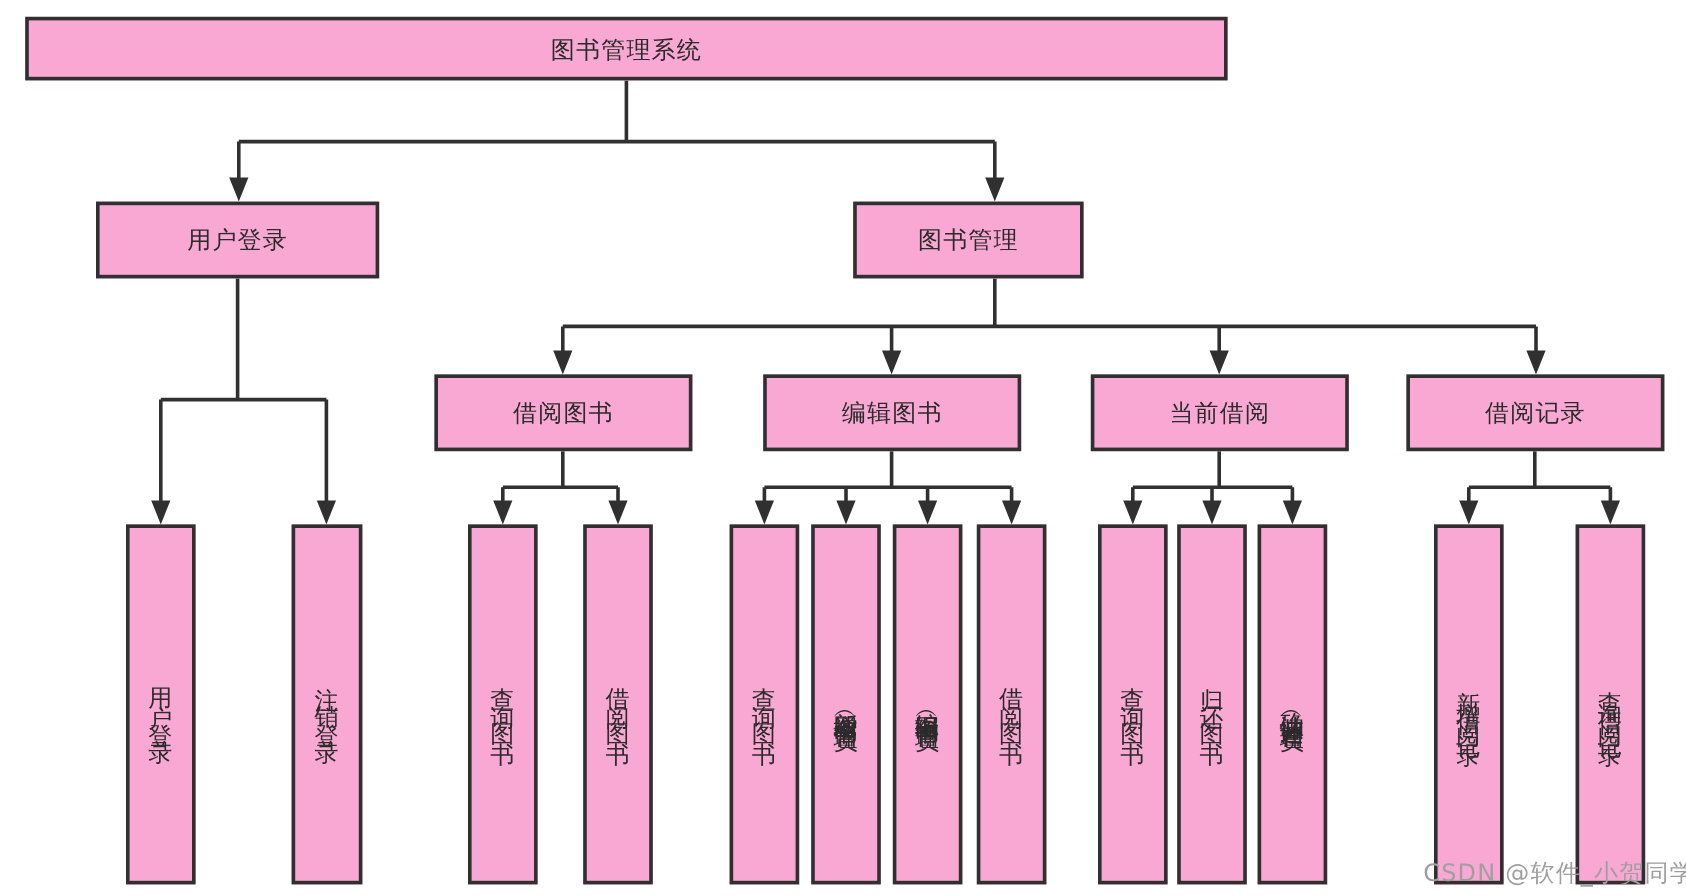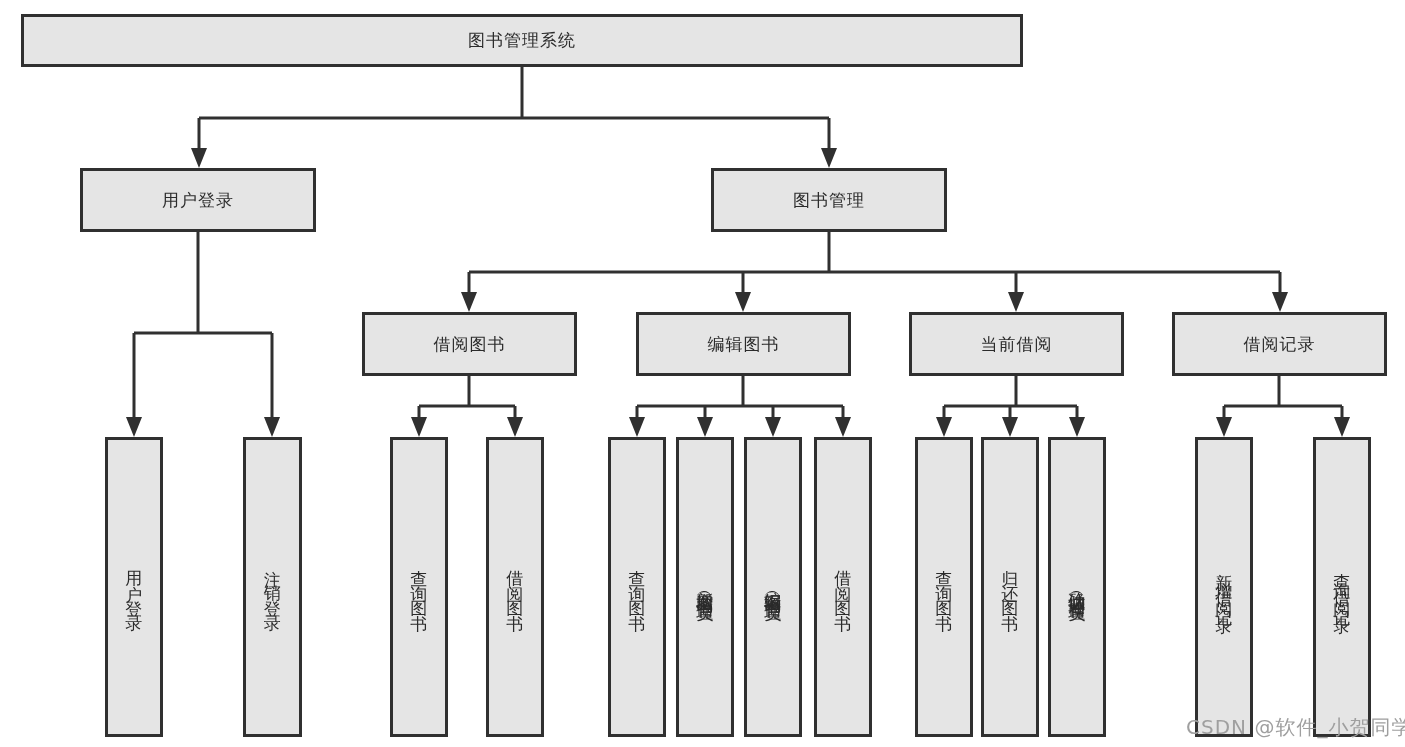--- a/index.html
+++ b/index.html
@@ -14,26 +14,26 @@
   #connectors {
     position: absolute;
     left: 0; top: 0;
     width: 1405px; height: 747px;
     pointer-events: none;
   }
   .box {
     position: absolute;
     box-sizing: border-box;
     border: 3px solid #303030;
-    background: #e5e5e5;
+    background: #f9a8d4;
     display: flex;
     align-items: center;
     justify-content: center;
     color: #2b2b2b;
-    font-size: 17px;
+    font-size: 20px;
     letter-spacing: 1px;
     text-align: center;
     line-height: 1.2;
   }
   .v {
     writing-mode: vertical-rl;
     text-orientation: mixed;
     letter-spacing: 15px;
   }
   #watermark {
@@ -76,21 +76,21 @@
       <polygon points="1002,417 1018,417 1010,437" fill="#303030"></polygon>
       <polygon points="1069,417 1085,417 1077,437" fill="#303030"></polygon>
       <path d="M 1279 376 L 1279 406 M 1224 406 L 1342 406 M 1224 406 L 1224 423 M 1342 406 L 1342 423 " stroke="#303030" stroke-width="3" fill="none"></path>
       <polygon points="1216,417 1232,417 1224,437" fill="#303030"></polygon>
       <polygon points="1334,417 1350,417 1342,437" fill="#303030"></polygon>
     </svg>
 
   <div class="box" style="left:21px;top:14px;width:1002px;height:53px">图书管理系统</div>
 
   <div class="box" style="left:80px;top:168px;width:236px;height:64px">用户登录</div>
-  <div class="box" style="left:711px;top:168px;width:236px;height:64px">图书管理</div>
+  <div class="box" style="left:711px;top:168px;width:192px;height:64px">图书管理</div>
 
   <div class="box" style="left:362px;top:312px;width:215px;height:64px">借阅图书</div>
   <div class="box" style="left:636px;top:312px;width:215px;height:64px">编辑图书</div>
   <div class="box" style="left:909px;top:312px;width:215px;height:64px">当前借阅</div>
   <div class="box" style="left:1172px;top:312px;width:215px;height:64px">借阅记录</div>
 
   <div class="box v" style="left: 105px; top: 437px; width: 58px; height: 300px; letter-spacing: 15px;">用户登录</div>
   <div class="box v" style="left: 243px; top: 437px; width: 59px; height: 300px; letter-spacing: 15px;">注销登录</div>
 
   <div class="box v" style="left: 390px; top: 437px; width: 58px; height: 300px; letter-spacing: 15px;">查询图书</div>

